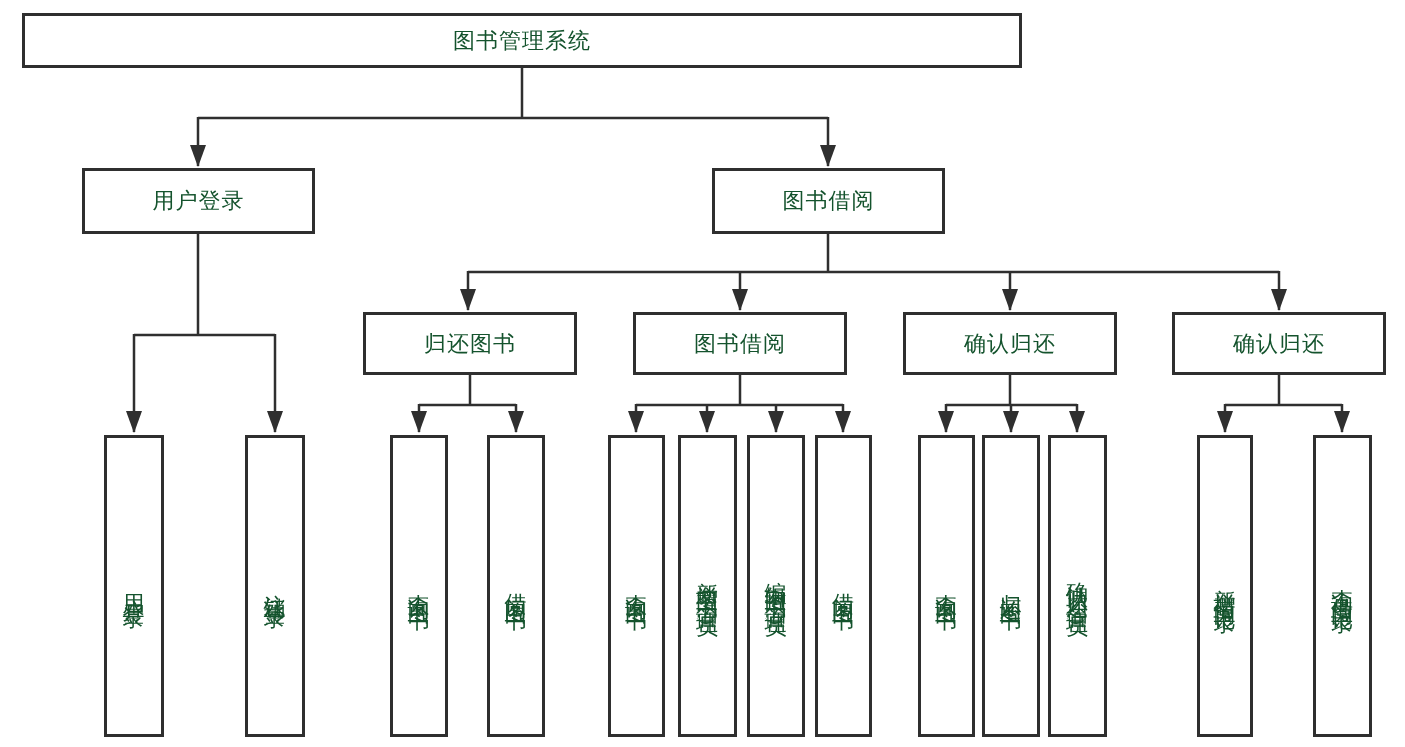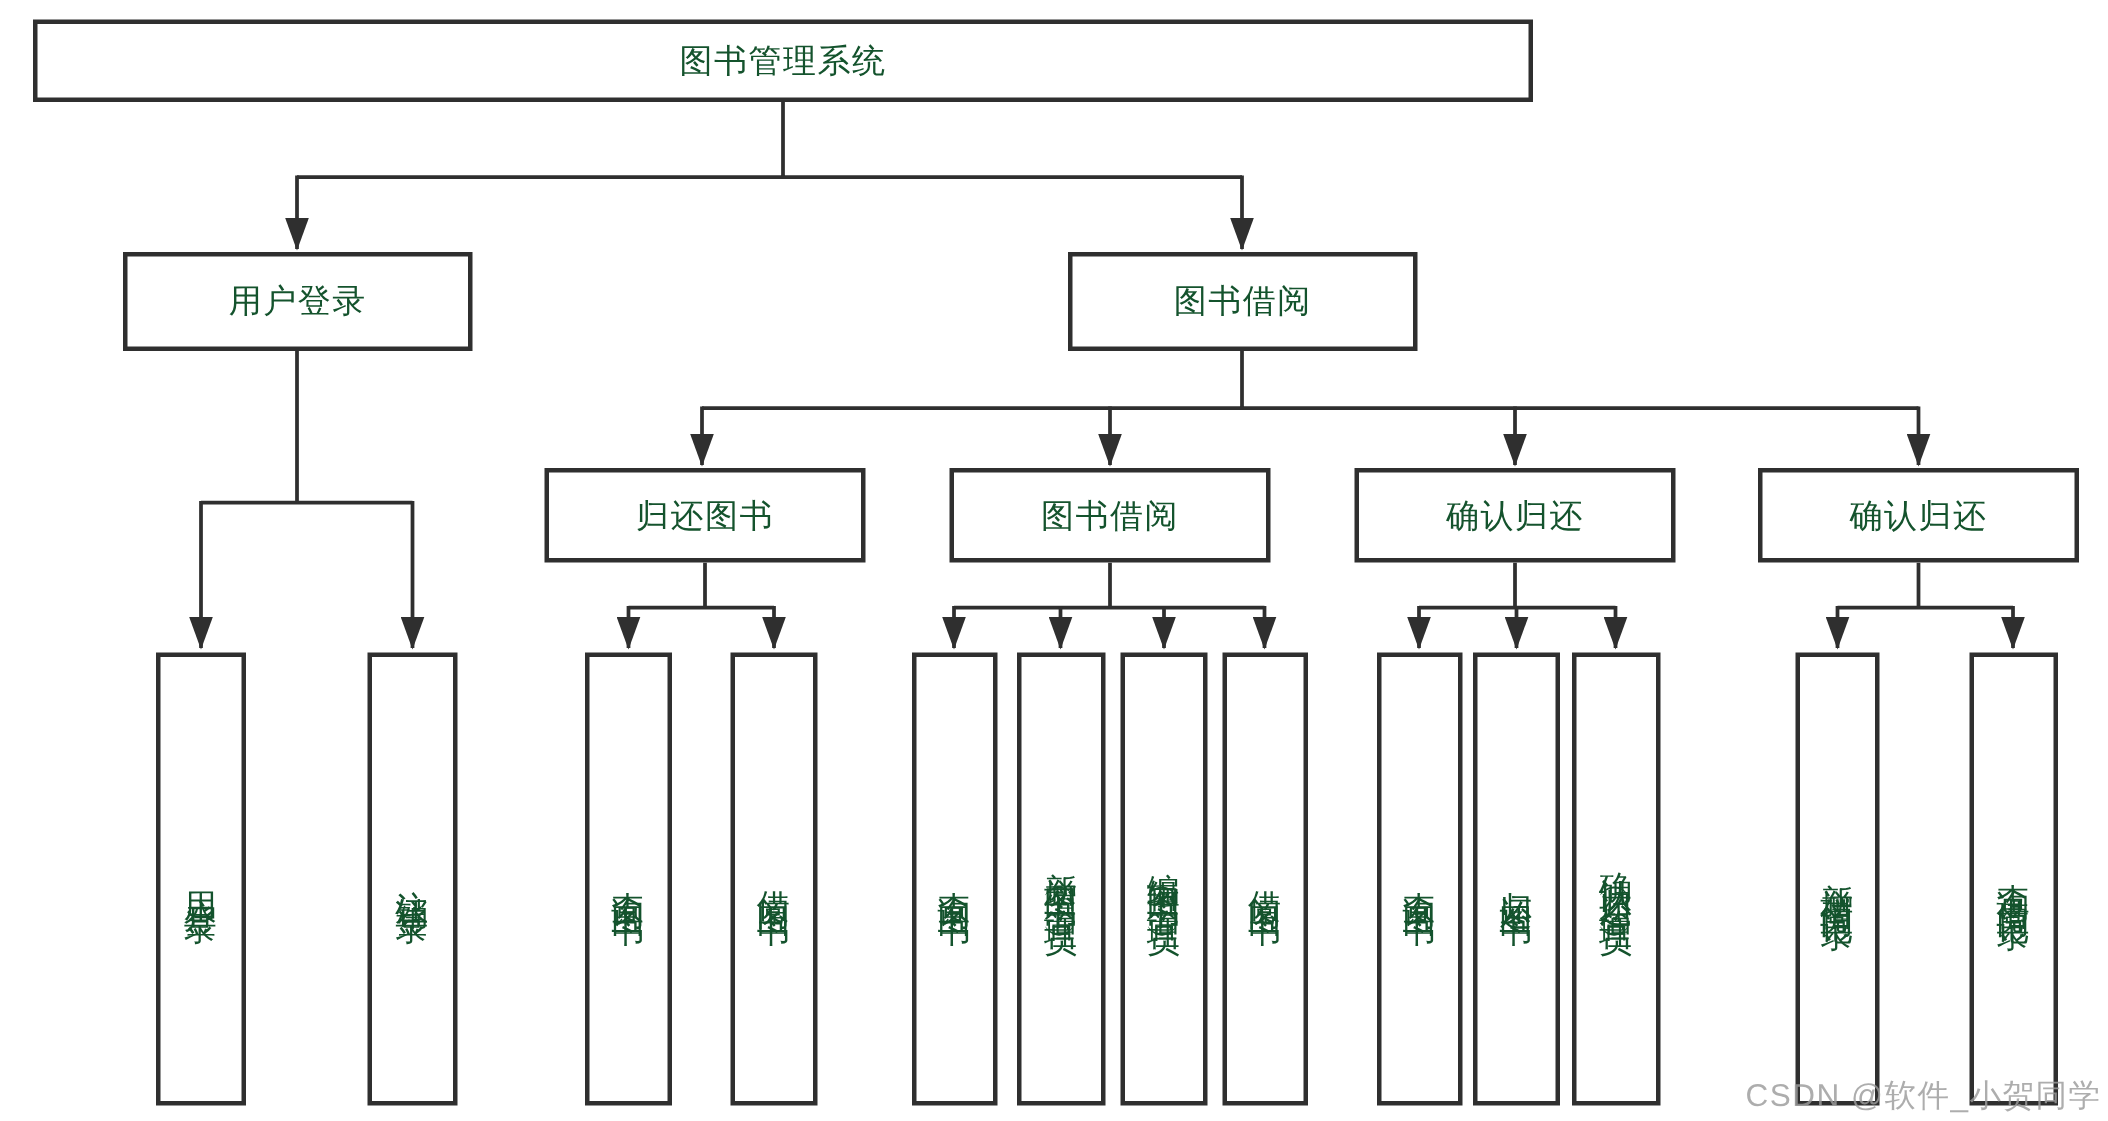--- a/index.html
+++ b/index.html
@@ -151,15 +151,14 @@
     <span class="vtext">确认归还（管理员）</span>
   </div>
 
   <div class="node node-v" style="left:1197px;top:435px;width:56px;height:302px">
     <span class="vtext">新增借阅记录</span>
   </div>
   <div class="node node-v" style="left:1313px;top:435px;width:59px;height:302px">
     <span class="vtext">查询借阅记录</span>
   </div>
 
-  <div class="watermark">CSDN @软件_小贺同学</div>
 
 </div>
 
 </body></html>

